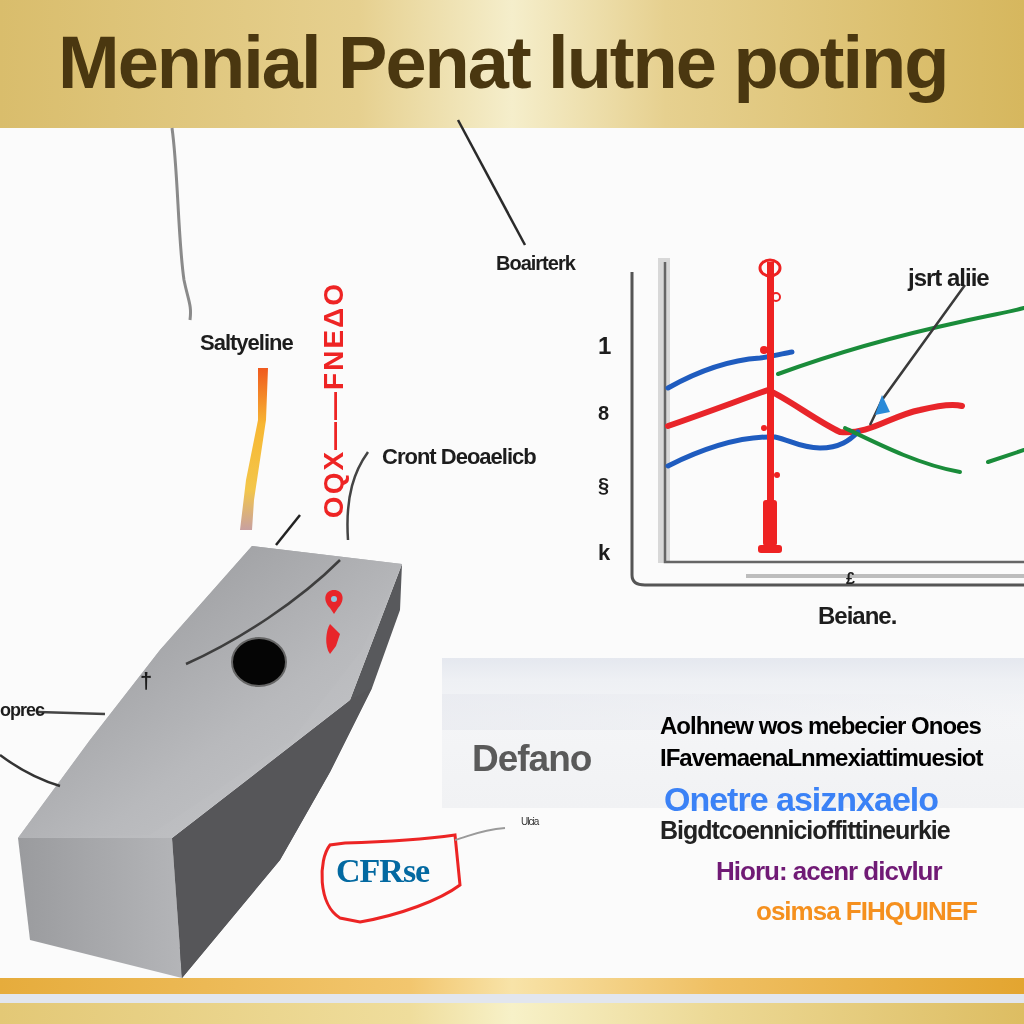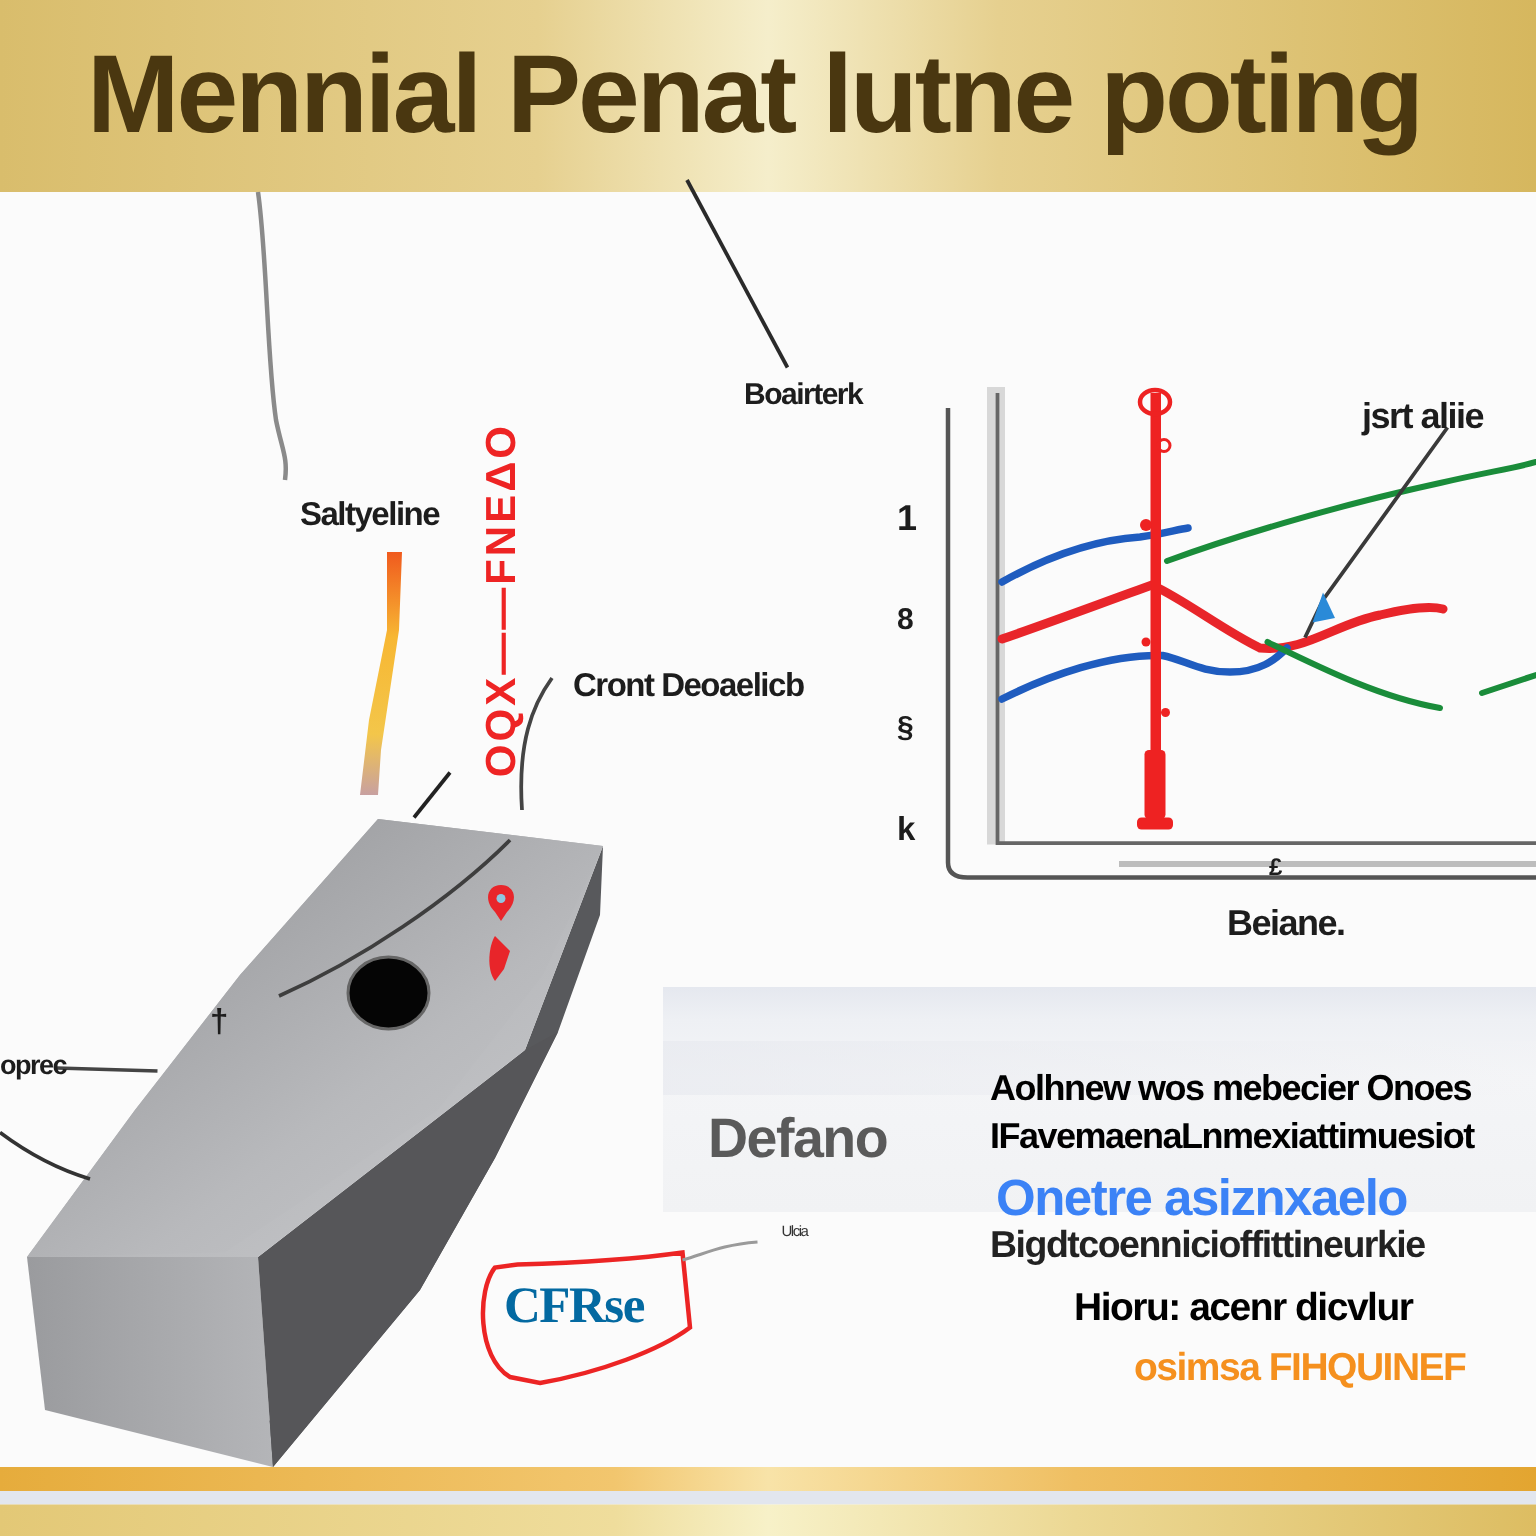--- a/index.html
+++ b/index.html
@@ -151,18 +151,18 @@
 <div class="lbl" style="left:908px; top:264px; font-size:24px;">jsrt aliie</div>
 
 <div class="panel">
   <div class="panel-row" style="top:36px;"></div>
   <div class="panel-heading">Defano</div>
 </div>
 <div class="info-line" style="left:660px; top:712px; font-size:24px;">Aolhnew wos mebecier Onoes</div>
 <div class="info-line" style="left:660px; top:744px; font-size:24px;">IFavemaenaLnmexiattimuesiot</div>
 <div class="info-line" style="left:664px; top:780px; font-size:34px; color:#3b82f6; font-weight:bold;">Onetre asiznxaelo</div>
 <div class="info-line" style="left:660px; top:816px; font-size:25px; color:#222;">Bigdtcoennicioffittineurkie</div>
-<div class="info-line" style="left:716px; top:856px; font-size:26px; color:#000000;">Hioru: acenr dicvlur</div>
+<div class="info-line" style="left:716px; top:856px; font-size:26px; color:#701a75;">Hioru: acenr dicvlur</div>
 <div class="info-line" style="left:756px; top:896px; font-size:26px; color:#f5901e;">osimsa FIHQUINEF</div>
 
 <div class="footer-band-1"></div>
 <div class="footer-band-2"></div>
 <div class="footer-band-3"></div>
 
 </body></html>

